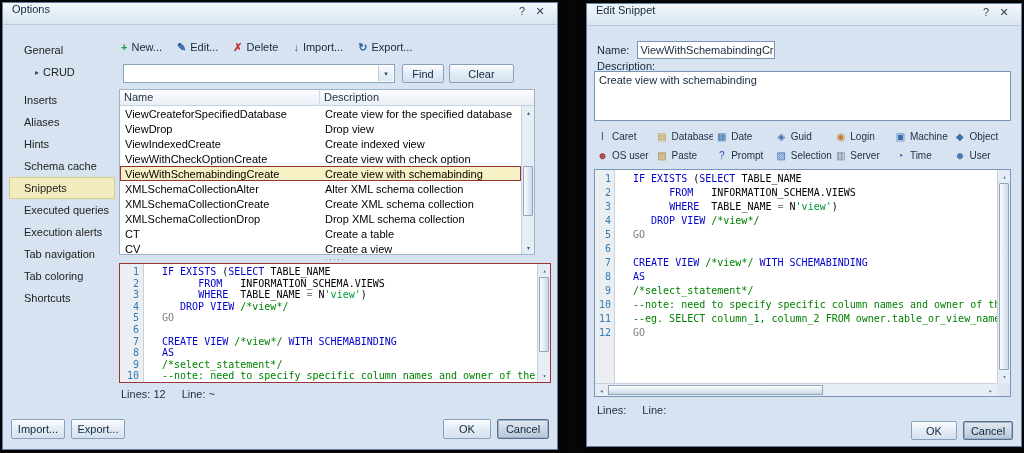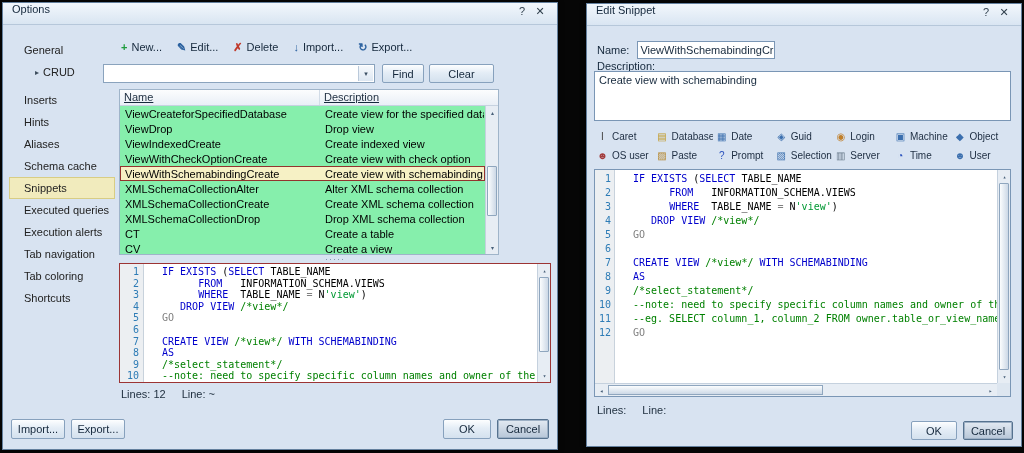--- a/index.html
+++ b/index.html
@@ -18,30 +18,30 @@
   .sidebar{position:absolute;left:6px;top:36px;width:106px;font-size:11px;color:#222;}
   .side-item{height:22px;display:flex;align-items:center;padding-left:14px;border:1px solid transparent;white-space:nowrap;}
   .side-item.ind{padding-left:25px;margin-bottom:6px;}
   .side-item .arrow{margin-right:4px;font-size:8px;color:#3c4c5c;}
   .side-item.sel{background:#f1ebbd;border-color:#d8cd84;}
 
   .opt-toolbar{position:absolute;left:118px;top:35px;height:18px;display:flex;gap:15px;font-size:11px;align-items:center;}
   .tb-btn{display:flex;align-items:center;gap:4px;cursor:default;}
   .tb-ic{font-weight:bold;font-size:11px;}
 
-  .search-row{position:absolute;left:100px;top:61px;height:19px;display:flex;}
+  .search-row{position:absolute;left:120px;top:61px;height:19px;display:flex;}
   .combo{width:272px;height:19px;background:#fff;border:1px solid #8aa3bd;position:relative;}
   .combo input{position:absolute;inset:0;border:none;outline:none;padding:0 20px 0 4px;font:11px "Liberation Sans",sans-serif;background:transparent;}
   .combo .dd{position:absolute;right:1px;top:1px;bottom:1px;width:15px;background:linear-gradient(#f6f9fc,#dde7f2);border-left:1px solid #bac9da;display:flex;align-items:center;justify-content:center;font-size:7px;color:#3a4e62;}
   .btn{height:19px;background:linear-gradient(#fdfeff,#e4edf6 45%,#d4e1ee);border:1px solid #87a1bd;border-radius:2px;font-size:11px;color:#15283c;display:flex;align-items:center;justify-content:center;cursor:default;}
   .btn.default{background:linear-gradient(#e3eaf2,#b7c6d8);border-color:#56728f;box-shadow:inset 0 0 0 1px #9db0c5;}
   #btn-find{width:42px;margin-left:7px;}
   #btn-clear{width:65px;margin-left:5px;}
 
-  .table{position:absolute;left:116px;top:86px;width:380px;height:166px;background:#86efac;border:1px solid #9fb4c9;text-decoration:underline;}
+  .table{position:absolute;left:116px;top:86px;width:416px;height:166px;background:#ffffff;border:1px solid #9fb4c9;}
   .t-head{display:flex;height:16px;background:linear-gradient(#fcfdfe,#e9eff6);border-bottom:1px solid #c6d2e0;font-size:11px;color:#223244;}
   .c-name{width:200px;padding:1px 4px;overflow:hidden;white-space:nowrap;}
   .c-desc{flex:1;padding:1px 4px;overflow:hidden;white-space:nowrap;}
   .t-head .c-name{border-right:1px solid #d2dce7;}
   .t-body{position:absolute;top:16px;left:0;right:13px;bottom:0;overflow:hidden;}
   .t-row{display:flex;height:15px;font-size:11px;border:1px solid transparent;color:#000;}
   .t-row.sel{background:#f6f1c5;border-color:#93342e;}
 
   .vscroll{position:absolute;width:13px;background:#e7edf4;border-left:1px solid #c5d1de;}
   .hscroll{position:absolute;height:13px;background:#e7edf4;border-top:1px solid #c5d1de;}
@@ -108,24 +108,24 @@
         <span>General</span>
       </div>
       <div class="side-item ind">
         <span class="arrow">▸</span>
         <span>CRUD</span>
       </div>
       <div class="side-item">
         <span>Inserts</span>
       </div>
       <div class="side-item">
+        <span>Aliases</span>
+      </div>
+      <div class="side-item">
         <span>Hints</span>
-      </div>
-      <div class="side-item">
-        <span>Aliases</span>
       </div>
       <div class="side-item">
         <span>Schema cache</span>
       </div>
       <div class="side-item sel">
         <span>Snippets</span>
       </div>
       <div class="side-item">
         <span>Executed queries</span>
       </div>

